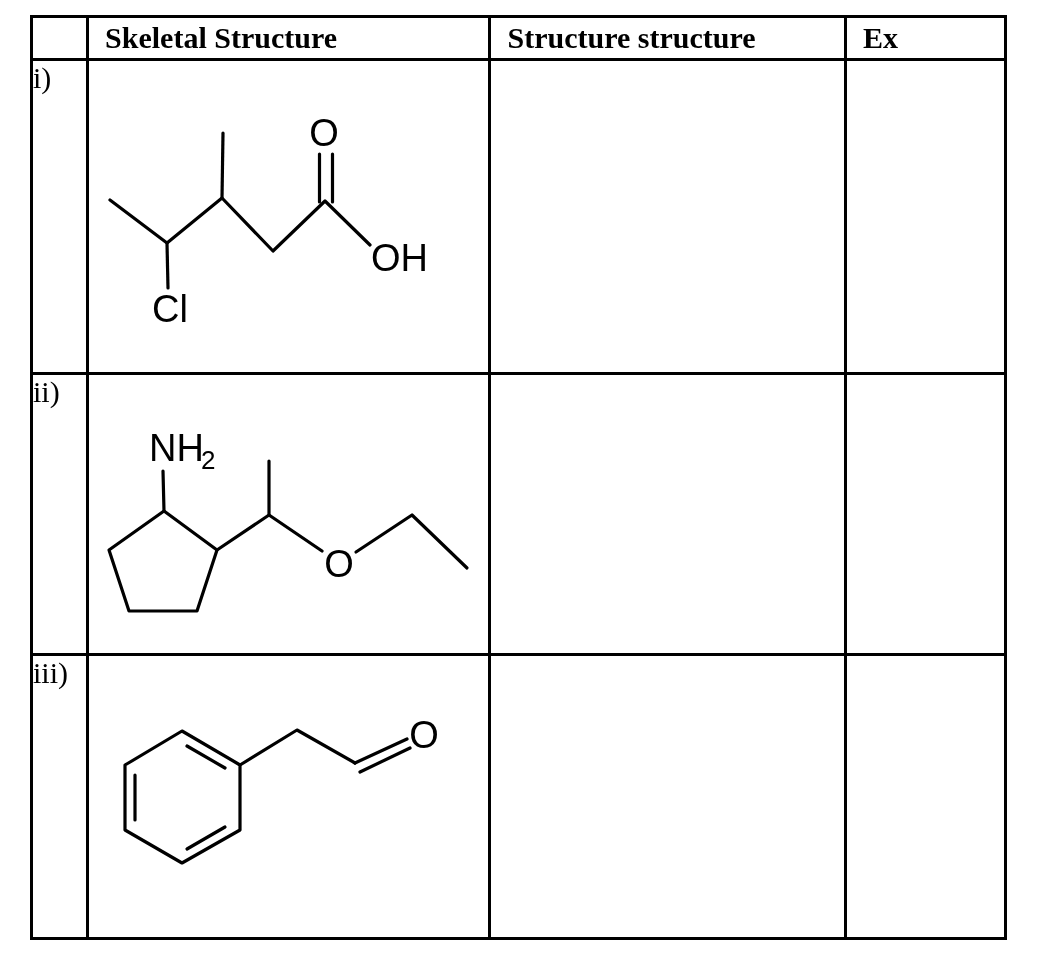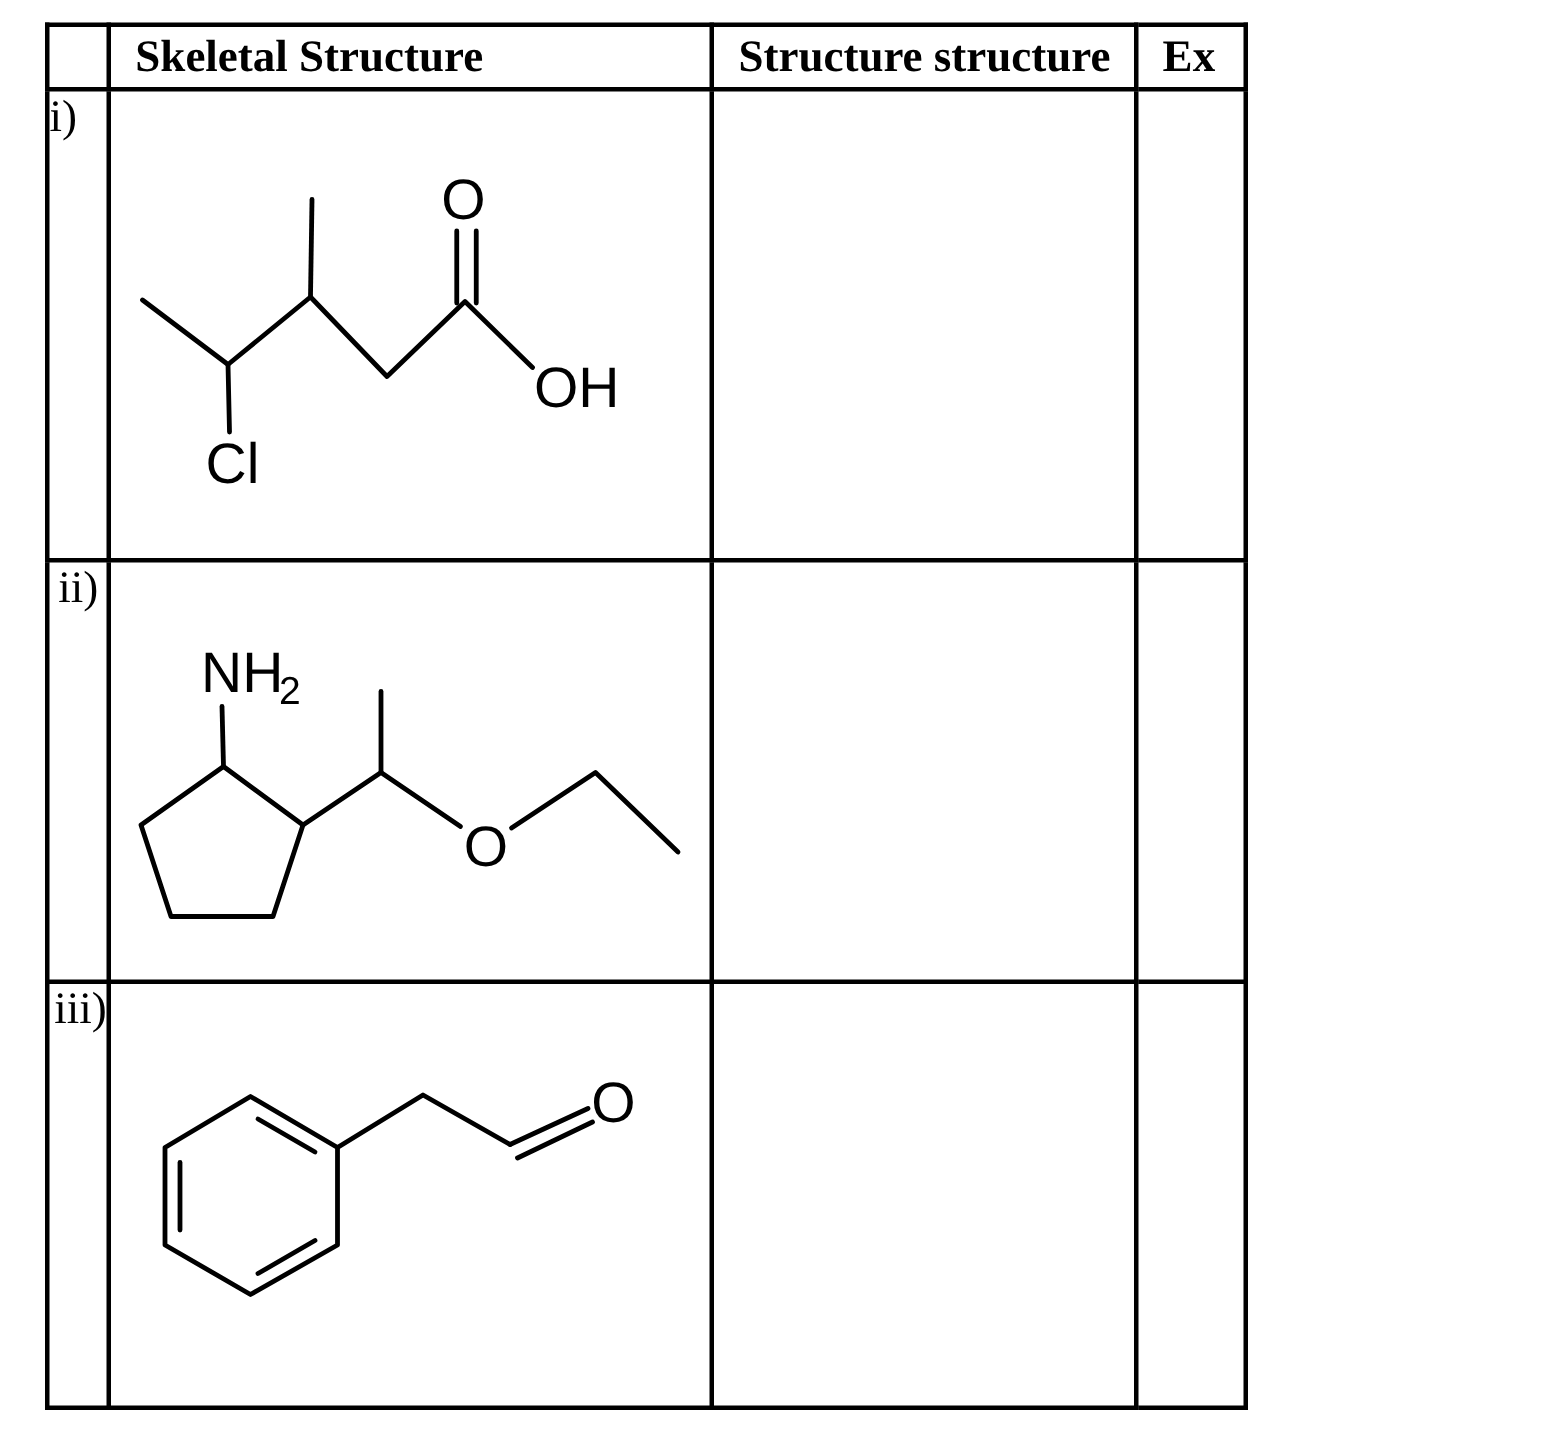--- a/index.html
+++ b/index.html
@@ -1,18 +1,18 @@
 <!DOCTYPE html>
 <html><head>
 <meta charset="utf-8">
 <style>
   html, body { margin: 0; padding: 0; background: #ffffff; }
   .page {
     position: relative;
-    width: 832px;
+    width: 1007px;
     height: 960px;
     background: #ffffff;
     overflow: hidden;
     font-family: "Liberation Serif", serif;
   }
   table.structures {
     position: absolute;
     left: 30px;
     top: 15px;
     border-collapse: collapse;
@@ -40,22 +40,22 @@
     overflow: hidden;
   }
   td.row-label {
     font-family: "Liberation Serif", serif;
     font-size: 30px;
     vertical-align: top;
     text-align: left;
     padding: 6px 0 0 15px;
   }
   tr.row-i  td { height: 311px; }
-  tr.row-ii td { height: 278px; text-align: center; }
-  tr.row-iii td { height: 281px; text-align: right; }
+  tr.row-ii td { height: 278px; }
+  tr.row-iii td { height: 281px; }
 
   td.structure-cell { vertical-align: top; }
   td.structure-cell svg { display: block; }
 
   .bond {
     stroke: #000000;
     stroke-width: 3.2;
     fill: none;
     stroke-linecap: round;
     stroke-linejoin: round;

